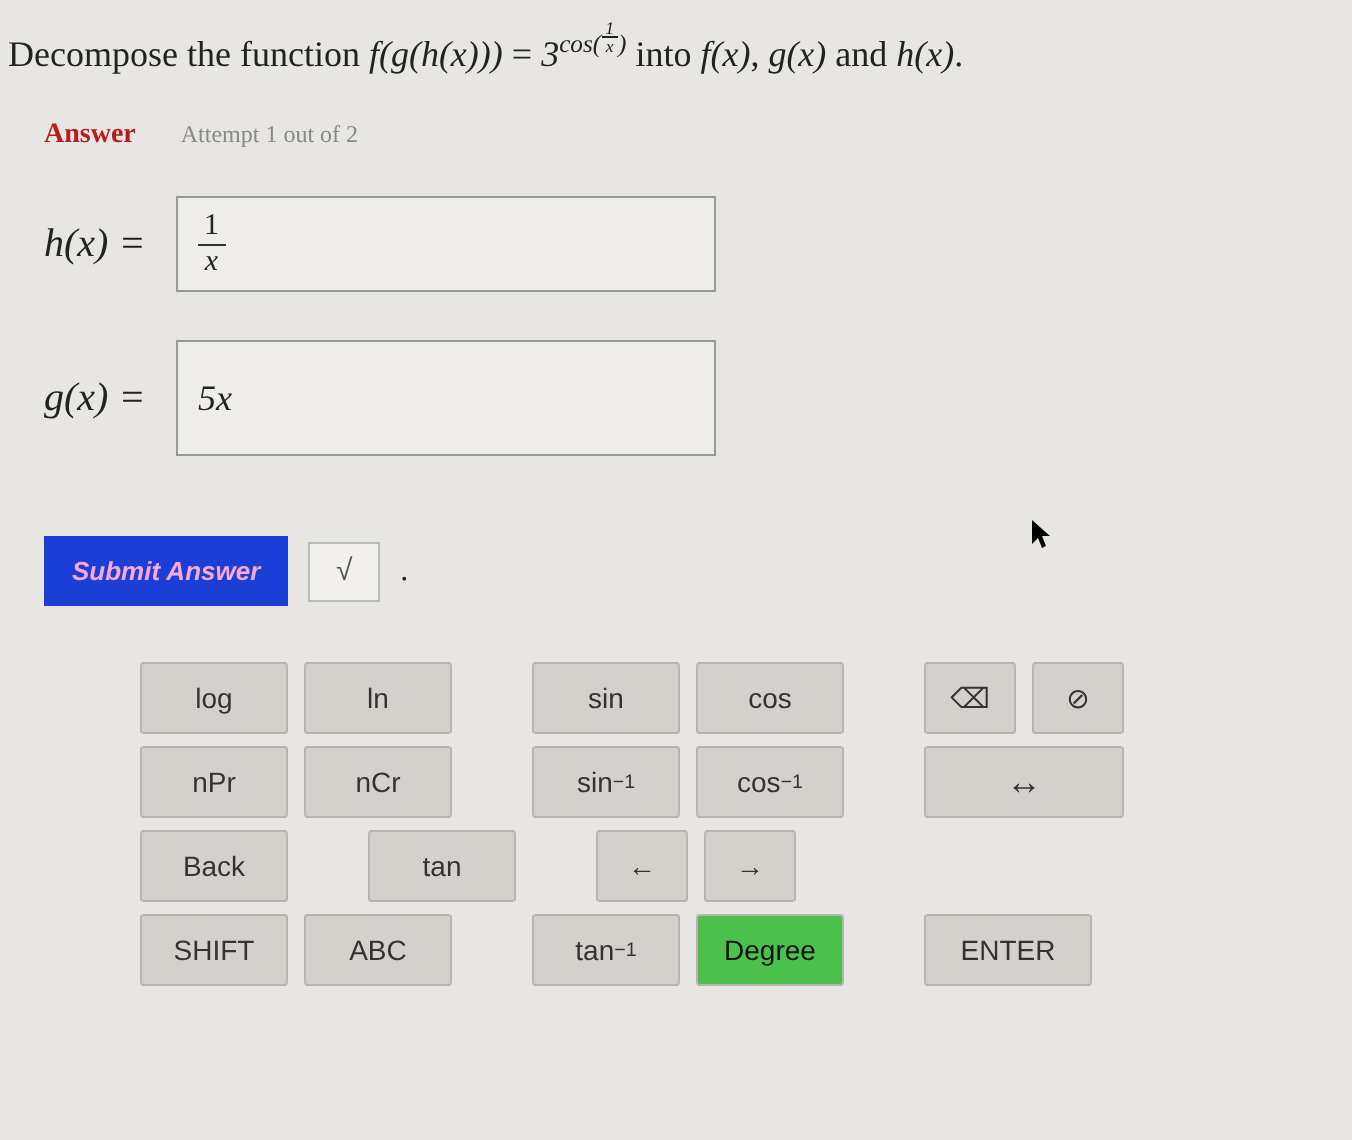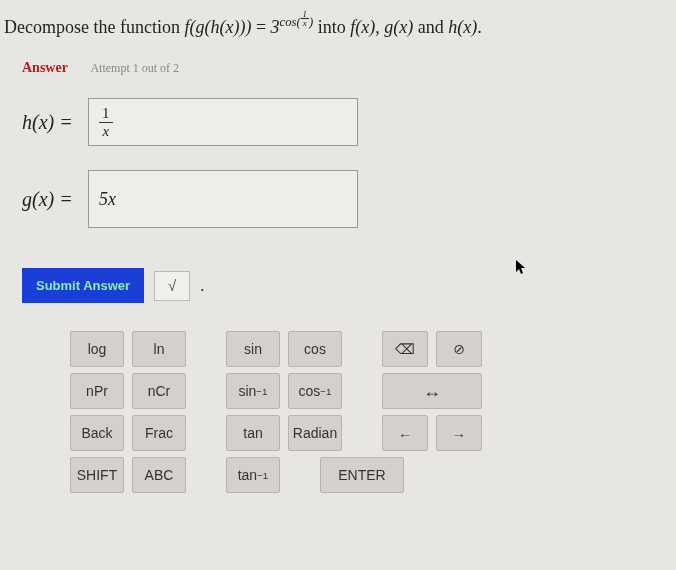--- a/index.html
+++ b/index.html
@@ -54,27 +54,28 @@
     display: inline-block;
     text-align: center;
     font-size: 15px;
     line-height: 1;
   }
   .inline-frac .num { display: block; border-bottom: 1px solid #333; padding: 1px 3px; }
   .inline-frac .den { display: block; padding: 1px 3px; font-style: italic; }
   .controls { padding: 6px 10px 10px 22px; display: flex; align-items: center; gap: 10px; }
   .submit-btn {
     background: #1b3fd6;
-    color: #86efac;
+    color: #f9a8d4;
     font-family: Arial, sans-serif;
     font-size: 13px;
     font-weight: bold;
     border: none;
     padding: 10px 14px;
     cursor: pointer;
+    font-style: italic;
   }
   .sqrt-btn {
     border: 1px solid #bbb;
     background: #f2f0ec;
     width: 36px;
     height: 30px;
     font-size: 15px;
     cursor: pointer;
     color: #555;
   }
@@ -88,21 +89,21 @@
     border: 1px solid #b8b5b0;
     height: 36px;
     display: flex;
     align-items: center;
     justify-content: center;
     font-size: 14px;
     color: #333;
     cursor: pointer;
     border-radius: 2px;
   }
-  .key.w1 { width: 54px; }
+  .key.w1 { width: 74px; }
   .key.ws { width: 46px; }
   .key.wenter { width: 84px; }
   .key.wmove { width: 100px; justify-content: center; font-size: 18px; }
   .key.active { background: #4bc04b; color: #111; }
   .gap { width: 24px; }
   .inv { font-size: 0.7em; vertical-align: super; }
   .cursor-icon {
     position: absolute;
     width: 12px;
     height: 16px;
@@ -181,40 +182,39 @@
         <span>cos</span>
         <span class="inv">−1</span>
       </div>
     <div class="gap"></div>
     <div class="key wmove">
         <span>↔</span>
       </div>
   </div>
   <div class="keypad-row">
     <div class="key w1">Back</div>
-    <div class="key w1">Frac</div>
     <div class="gap"></div>
     <div class="key w1">tan</div>
-    <div class="key w1">Radian</div>
     <div class="gap"></div>
     <div class="key ws">
         <span>←</span>
       </div>
     <div class="key ws">
         <span>→</span>
       </div>
   </div>
   <div class="keypad-row">
     <div class="key w1">SHIFT</div>
     <div class="key w1">ABC</div>
     <div class="gap"></div>
     <div class="key w1">
         <span>tan</span>
         <span class="inv">−1</span>
       </div>
+    <div class="key w1 active">Degree</div>
     <div class="gap"></div>
     <div class="key wenter">ENTER</div>
   </div>
 </div>
 
 <svg class="cursor-icon" style="left:516px; top:260px;" viewBox="0 0 12 16">
   <path d="M0 0 L0 12 L3 9 L5 14 L7 13 L5 8 L9 8 Z" fill="#000"></path>
 </svg>
 
 </body></html>

